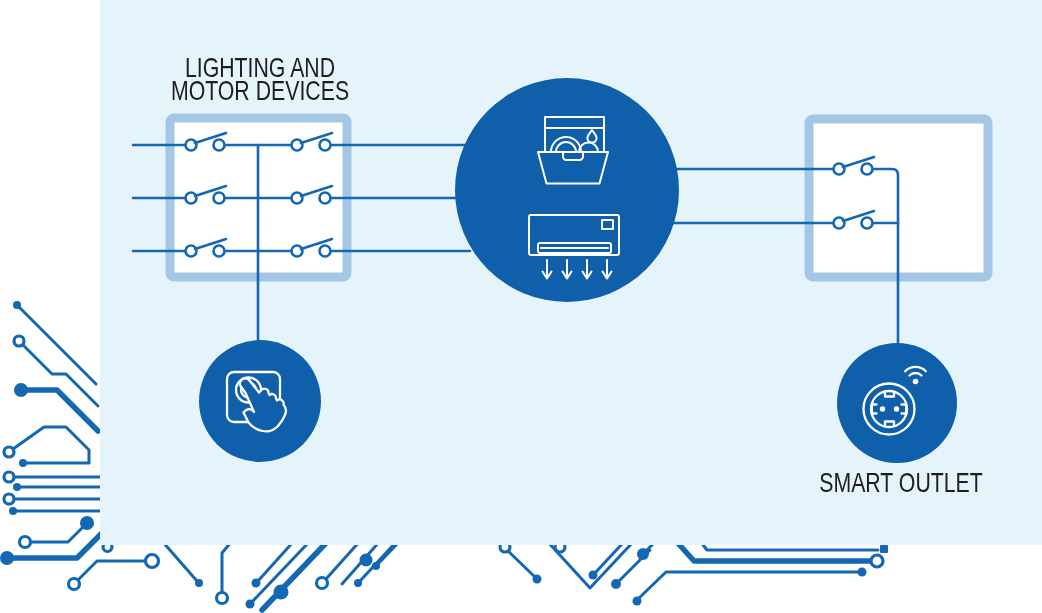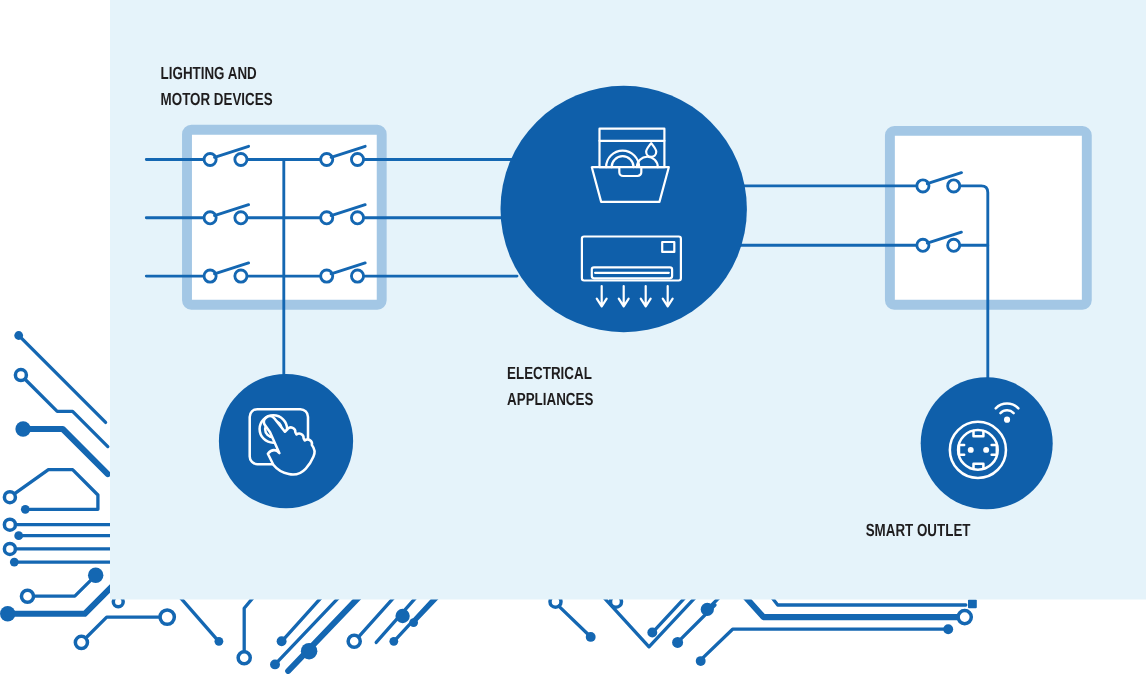--- a/index.html
+++ b/index.html
@@ -23,22 +23,22 @@
   
   .box{fill:#ffffff;stroke:var(--box-border);stroke-width:9;}
   .wire{stroke:var(--wire);stroke-width:2.6;fill:none;stroke-linecap:round;}
   .pad{fill:#ffffff;stroke:var(--wire);stroke-width:2.6;}
   .bignode{fill:var(--node-fill);}
   .icon{stroke:#ffffff;stroke-width:2;fill:none;stroke-linecap:round;stroke-linejoin:round;}
   .icon-thick{stroke:#ffffff;stroke-width:2.3;fill:none;stroke-linecap:round;stroke-linejoin:round;}
   .icon-fill{fill:#ffffff;stroke:none;}
   .hand{fill:var(--node-fill);stroke:#ffffff;stroke-width:2.3;stroke-linejoin:round;}
   
-  .label{position:absolute;color:var(--text);font-weight:bold;
-         font-size:16px;line-height:23px;letter-spacing:0px;white-space:nowrap;}
+  .label{position:absolute;text-align:center;color:var(--text);font-weight:normal;
+         font-size:28px;line-height:23px;letter-spacing:0px;white-space:nowrap;}
   .label div, .label span{display:block;transform:scaleX(0.76);transform-origin:50% 50%;}
 </style>
 </head>
 <body>
 
 <div class="stage">
 
 <svg width="1042" height="613" viewBox="0 0 1042 613">
 
   <g>
@@ -236,23 +236,19 @@
       <path class="icon-thick" d="M905.2 371.2 A14.5 14.5 0 0 1 925.8 371.2"></path>
     </g>
   </g>
 </svg>
 
 <div class="label" style="left:110px;top:56px;width:300px">
   <div>LIGHTING AND</div>
   <div>MOTOR DEVICES</div>
 </div>
 
-<div class="label" style="left:425px;top:329px;width:300px">
-  <div>ELECTRICAL</div>
-  <div>APPLIANCES</div>
-</div>
 
 
 <div class="label" style="left:751px;top:471px;width:300px">
   <span>SMART OUTLET</span>
 </div>
 
 </div>
 
 </body></html>

